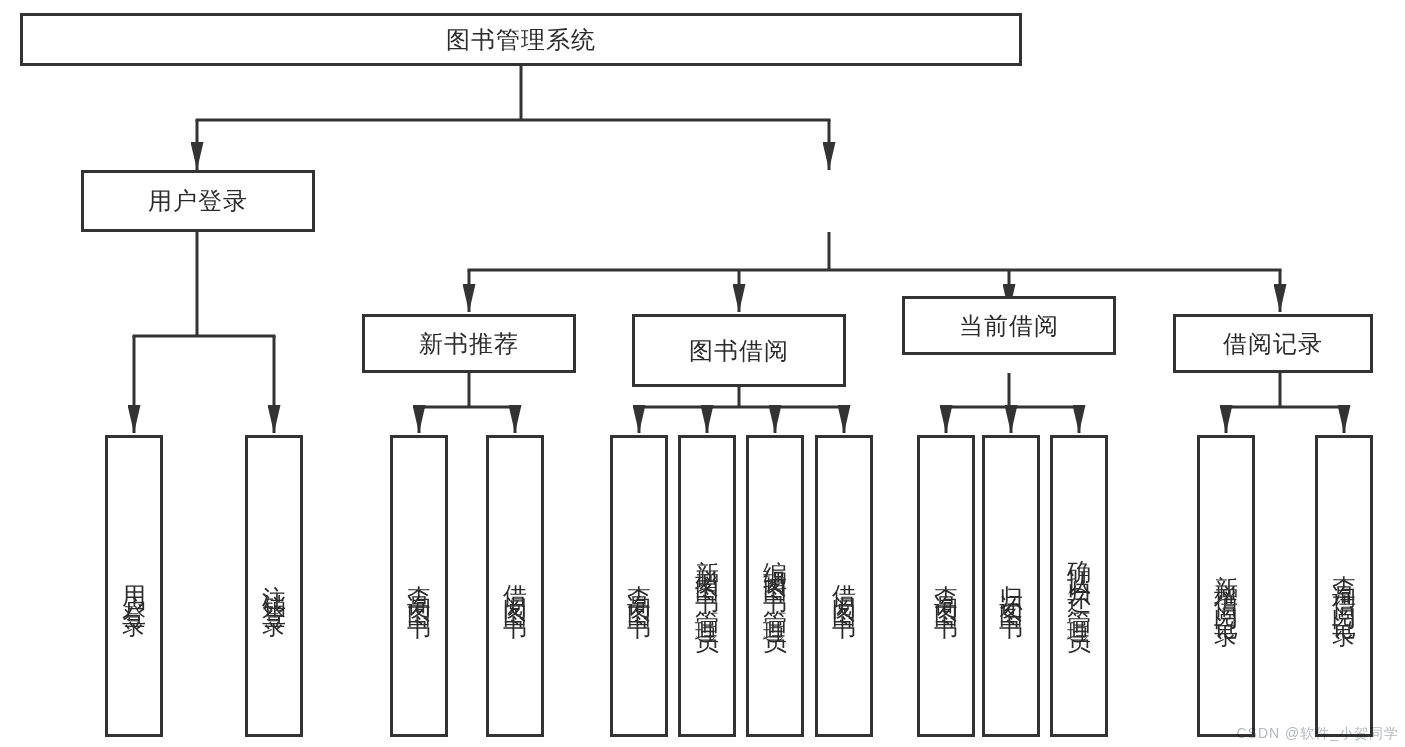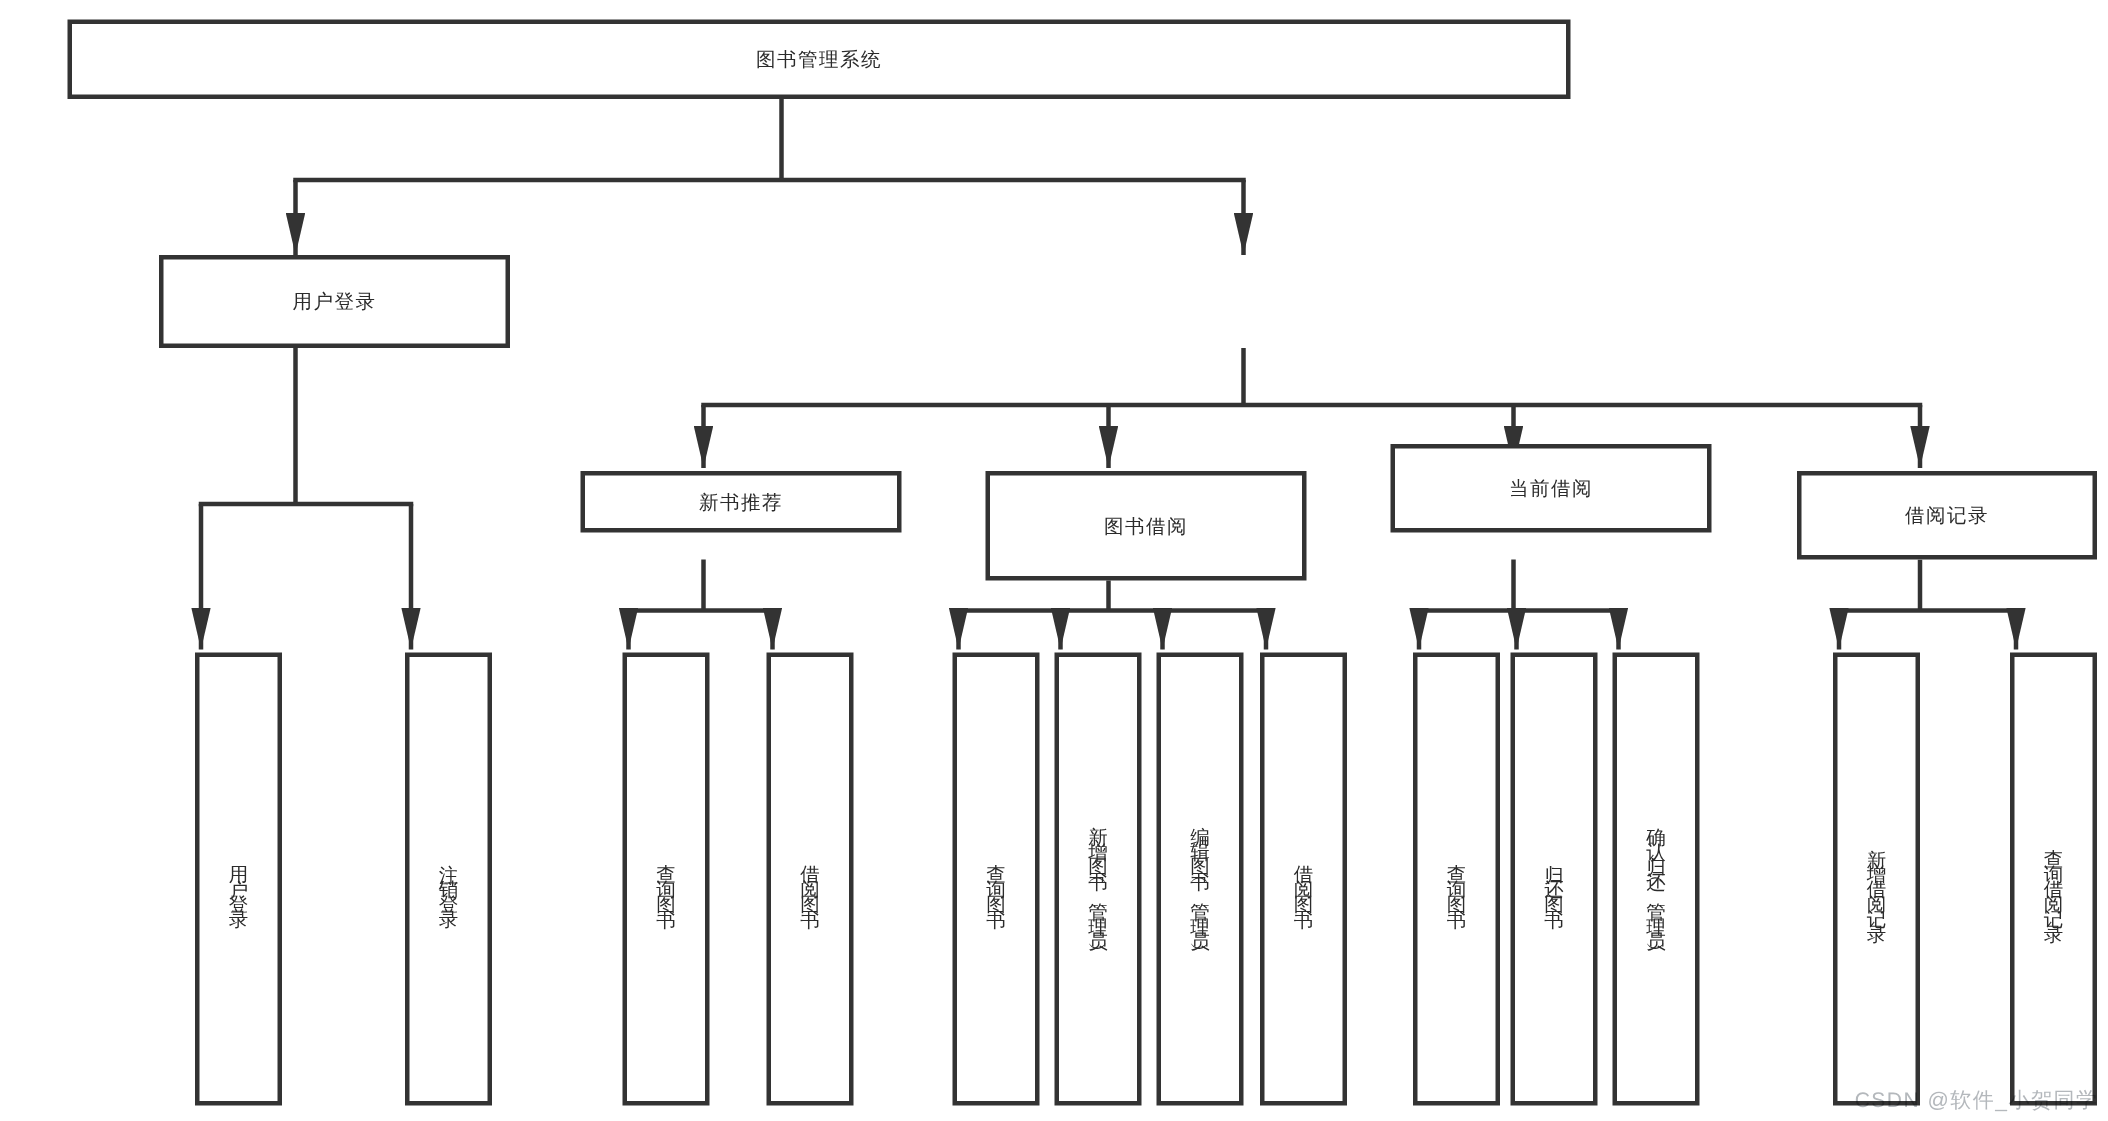--- a/index.html
+++ b/index.html
@@ -31,24 +31,23 @@
   }
   #arrowhead path { fill: var(--line); }
   .node {
     position: absolute;
     border: 3px solid var(--line);
     background: var(--background);
     color: var(--text);
     display: flex;
     align-items: center;
     justify-content: center;
-    font-size: 13px;
+    font-size: 24px;
     letter-spacing: 1px;
     z-index: 1;
-    margin-left: 25px;
   }
   .leaf {
     writing-mode: vertical-rl;
     text-orientation: mixed;
     letter-spacing: 10px;
     line-height: 1;
   }
   .watermark {
     position: absolute;
     right: 6px;
@@ -118,21 +117,21 @@
       <line x1="1224.5" y1="407" x2="1345.5" y2="407"></line>
       <line x1="1226" y1="407" x2="1226" y2="433" marker-end="url(#arrowhead)"></line>
       <line x1="1344" y1="407" x2="1344" y2="433" marker-end="url(#arrowhead)"></line>
     </g>
   </svg>
 
   <div class="node" style="left:20px;top:13px;width:1002px;height:53px">图书管理系统</div>
 
   <div class="node" style="left:81px;top:170px;width:234px;height:62px">用户登录</div>
 
-  <div class="node" style="left:362px;top:314px;width:214px;height:41px">新书推荐</div>
+  <div class="node" style="left:362px;top:314px;width:214px;height:59px">新书推荐</div>
   <div class="node" style="left:632px;top:314px;width:214px;height:73px">图书借阅</div>
   <div class="node" style="left:902px;top:296px;width:214px;height:59px">当前借阅</div>
   <div class="node" style="left:1173px;top:314px;width:200px;height:59px">借阅记录</div>
 
   <div class="node leaf" style="left:105px;top:435px;width:58px;height:302px">用户登录</div>
   <div class="node leaf" style="left:245px;top:435px;width:58px;height:302px">注销登录</div>
 
   <div class="node leaf" style="left:390px;top:435px;width:58px;height:302px">查询图书</div>
   <div class="node leaf" style="left:486px;top:435px;width:58px;height:302px">借阅图书</div>
 

